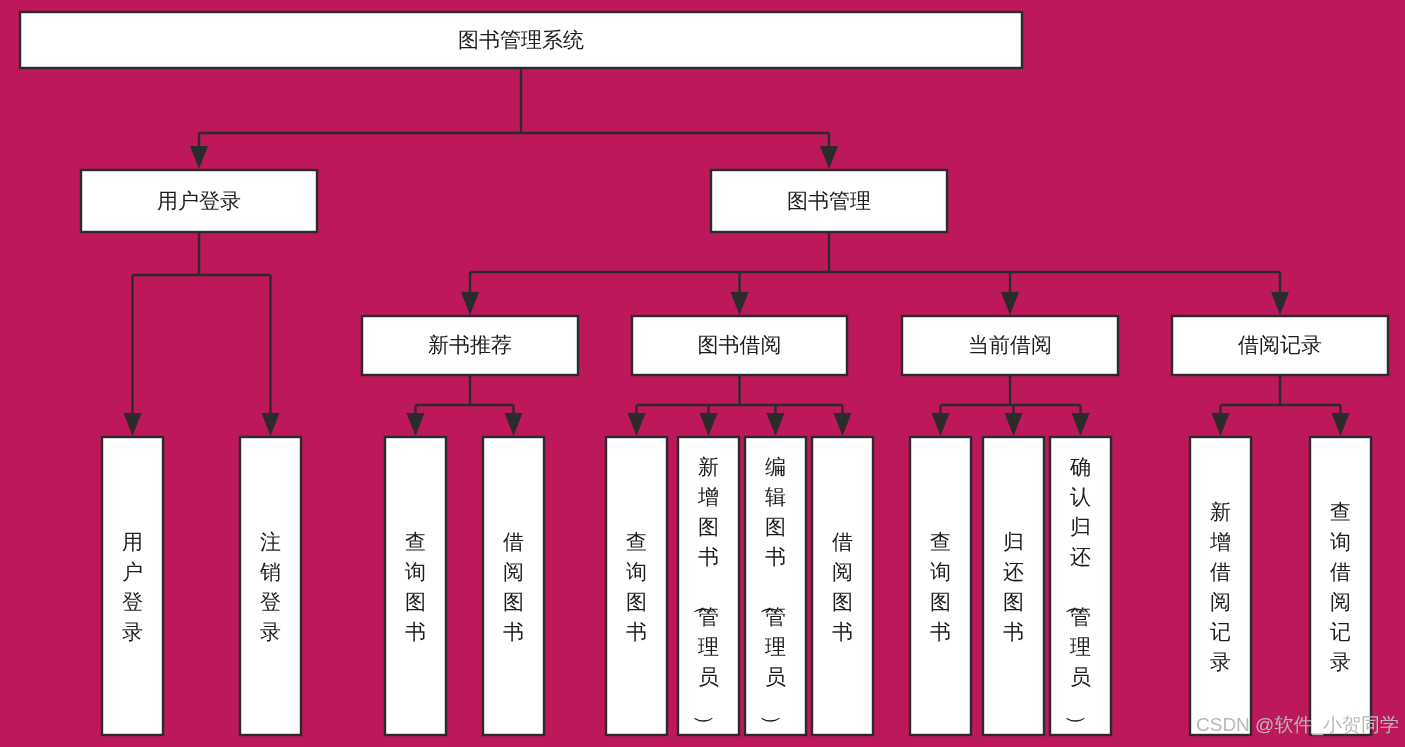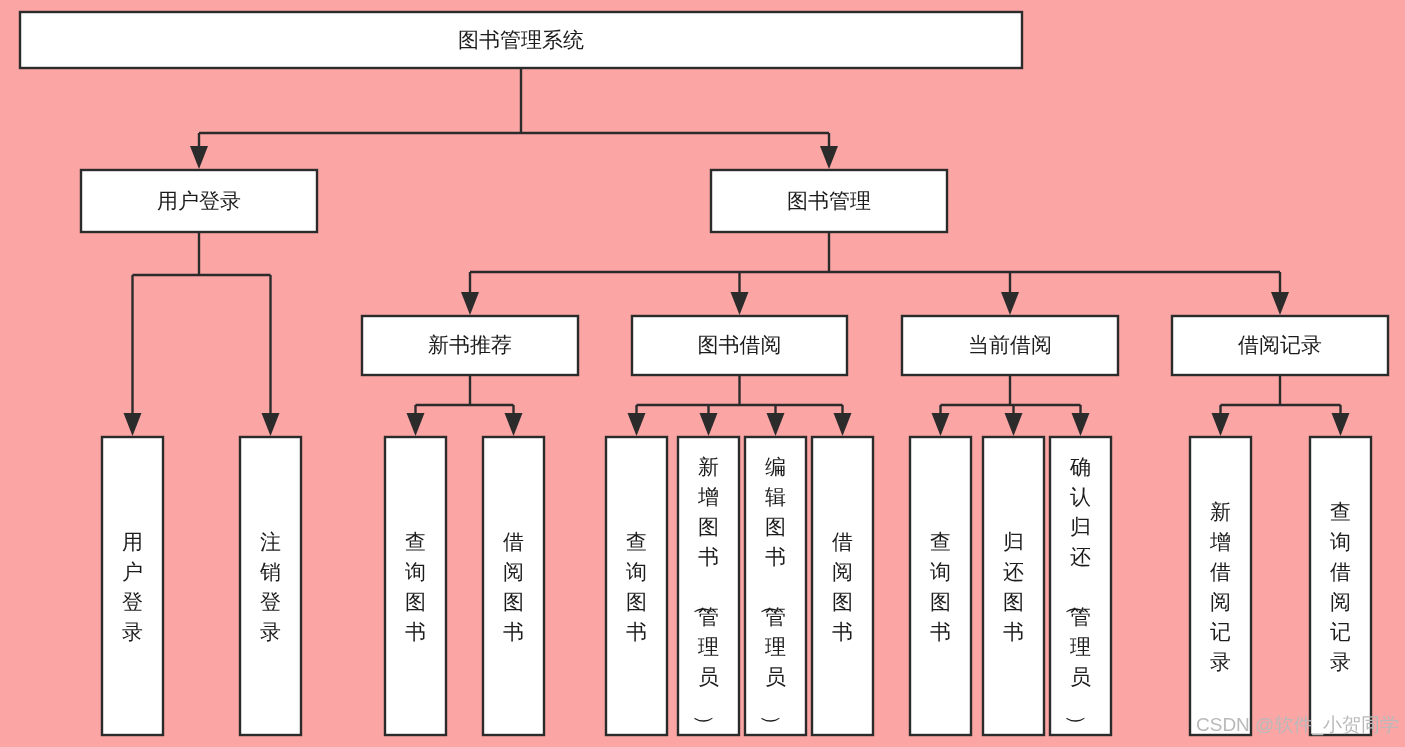--- a/index.html
+++ b/index.html
@@ -8,21 +8,21 @@
     padding: 0;
     background: #ffffff;
   }
   body {
     font-family: "Liberation Sans", "DejaVu Sans", sans-serif;
   }
   #diagram-root {
     position: relative;
     width: 1405px;
     height: 747px;
-    background: #fca5a5;
+    background: #be185d;
     overflow: hidden;
   }
   svg.flow-canvas {
     position: absolute;
     left: 0;
     top: 0;
     width: 1405px;
     height: 747px;
     display: block;
   }

